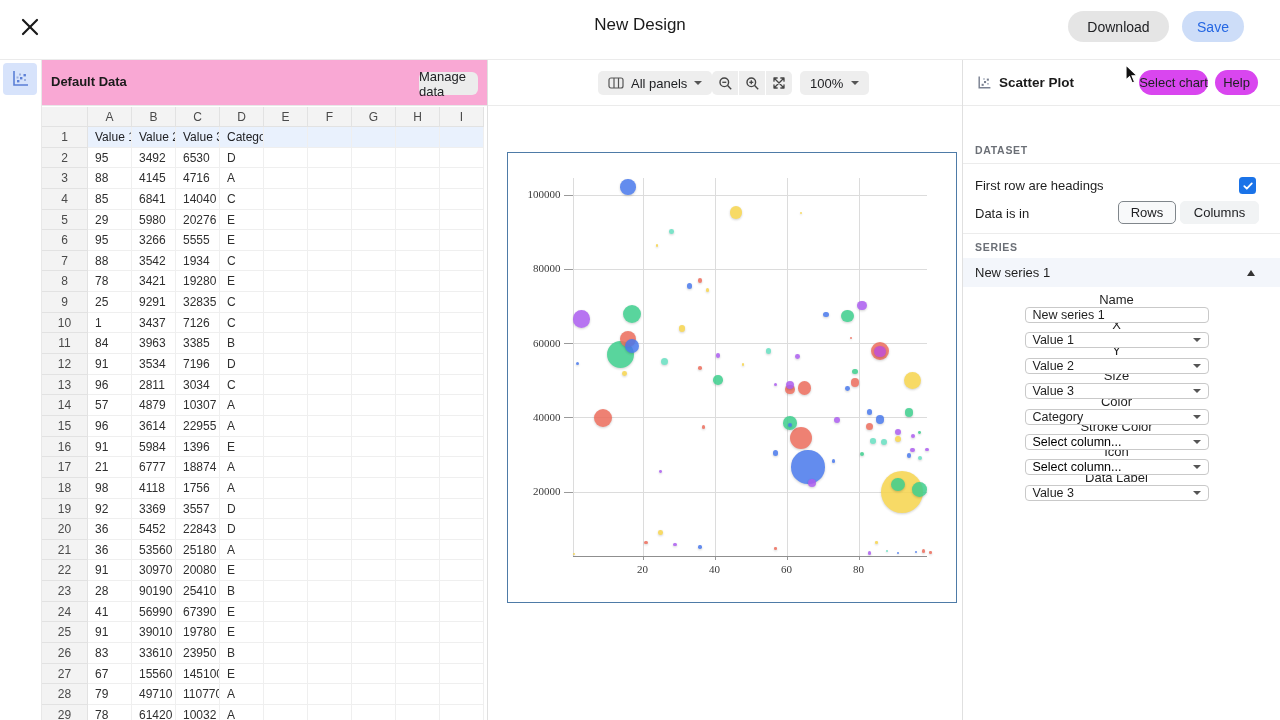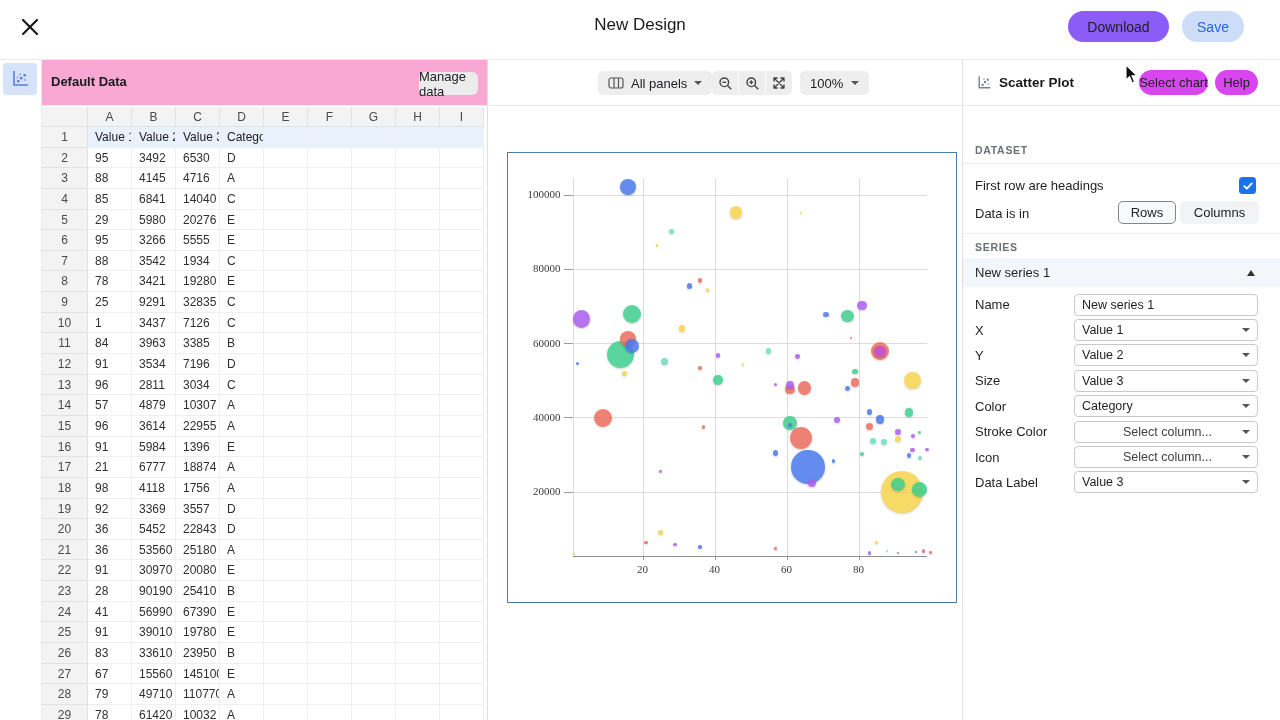--- a/index.html
+++ b/index.html
@@ -4,21 +4,21 @@
 <style>
   html,body{margin:0;padding:0;background:#fff;}
   .stage{position:relative;width:1280px;height:720px;overflow:hidden;background:#fff;
          font-family:"Liberation Sans",sans-serif;color:#202124;}
   .abs{position:absolute;}
   
   .topbar{left:0;top:0;width:1280px;height:59px;background:#fff;border-bottom:1px solid #ebebeb;}
   .closebtn{left:15px;top:12px;width:30px;height:30px;cursor:pointer;display:flex;align-items:center;justify-content:center;}
   .apptitle{left:0;top:15px;width:1280px;text-align:center;font-size:17px;font-weight:500;color:#1b1b1b;}
   .pill{border-radius:16px;font-size:14px;display:flex;align-items:center;justify-content:center;cursor:pointer;}
-  .dl{left:1068px;top:11px;width:101px;height:31px;background:#8b5cf6;color:#202124;}
+  .dl{left:1068px;top:11px;width:101px;height:31px;background:#e5e5e5;color:#202124;}
   .sv{left:1182px;top:11px;width:62px;height:31px;background:#cdddf8;color:#2567e3;font-weight:500;}
   
   .minibar{left:0;top:60px;width:41px;height:660px;background:#fff;border-right:1px solid #e8e8e8;}
   .charttile{left:3px;top:3px;width:34px;height:32px;background:#d7e3fb;border-radius:4px;display:flex;align-items:center;justify-content:center;cursor:pointer;}
   
   .dhdr{left:42px;top:60px;width:445px;height:45px;border-bottom:1px solid #e8e8e8;background:#f9a8d4;}
   .dtitle{left:9px;top:14px;font-size:13px;font-weight:700;color:#1b1b1b;}
   .managebtn{left:377px;top:12px;width:59px;height:23px;background:#ececec;border-radius:6px;font-size:13px;display:flex;align-items:center;justify-content:center;cursor:pointer;color:#202124;}
   .sheet{left:42px;top:107px;width:443px;height:613px;display:grid;
          grid-template-columns:46px repeat(9,44px);grid-template-rows:20px repeat(29,20.65px);}
@@ -56,23 +56,23 @@
   .seclbl{position:absolute;font-size:10.5px;font-weight:700;color:#6b6f76;letter-spacing:.7px;}
   .hline{position:absolute;height:1px;background:#ececec;width:318px;left:0;}
   .flabel{font-size:13px;color:#1f1f1f;}
   .checkbox{position:absolute;width:17px;height:17px;background:#1a73e8;border-radius:3.5px;display:flex;align-items:center;justify-content:center;cursor:pointer;}
   .segbtn{position:absolute;height:23px;border-radius:5px;font-size:13px;display:flex;align-items:center;justify-content:center;cursor:pointer;box-sizing:border-box;color:#202124;}
   .rowsbtn{left:155px;top:0;width:58px;background:#f8f9fa;border:1px solid #80868b;}
   .colsbtn{left:217px;top:0;width:79px;background:#f1f3f4;border:1px solid #f1f3f4;}
   .serieshdr{left:0;top:198px;width:318px;height:29px;background:#f3f6fb;display:flex;align-items:center;cursor:pointer;}
   .tri-up{width:0;height:0;border-left:4.5px solid transparent;border-right:4.5px solid transparent;border-bottom:6px solid #333;position:absolute;right:26px;}
   .fields{left:0;top:232px;width:318px;}
-  .frow{height:25.4px;display:flex;align-items:center;justify-content:space-between;padding:0 23px 0 12px;}
+  .frow{height:25.4px;display:flex;align-items:center;justify-content:space-between;padding:0 23px 0 12px;flex-direction:column;}
   .ctrl{width:184px;height:22px;border:1px solid #c9c9c9;border-radius:4px;box-sizing:border-box;display:flex;align-items:center;padding:0 7px;font-size:12.5px;color:#1f1f1f;position:relative;background:#fff;cursor:pointer;}
-  .ctrl .ph{color:#404040;margin-left:41px;}
+  .ctrl .ph{color:#000000;}
   .ctrl .sel-caret{position:absolute;right:7px;}
   .ctrl input{border:none;outline:none;font-size:12.5px;width:100%;font-family:"Liberation Sans",sans-serif;color:#1f1f1f;background:transparent;padding:0;}
   .cursor{left:1125px;top:64px;pointer-events:none;z-index:50;}
 </style>
 </head>
 <body>
 
 <div class="stage">
 
   <div class="abs topbar">

